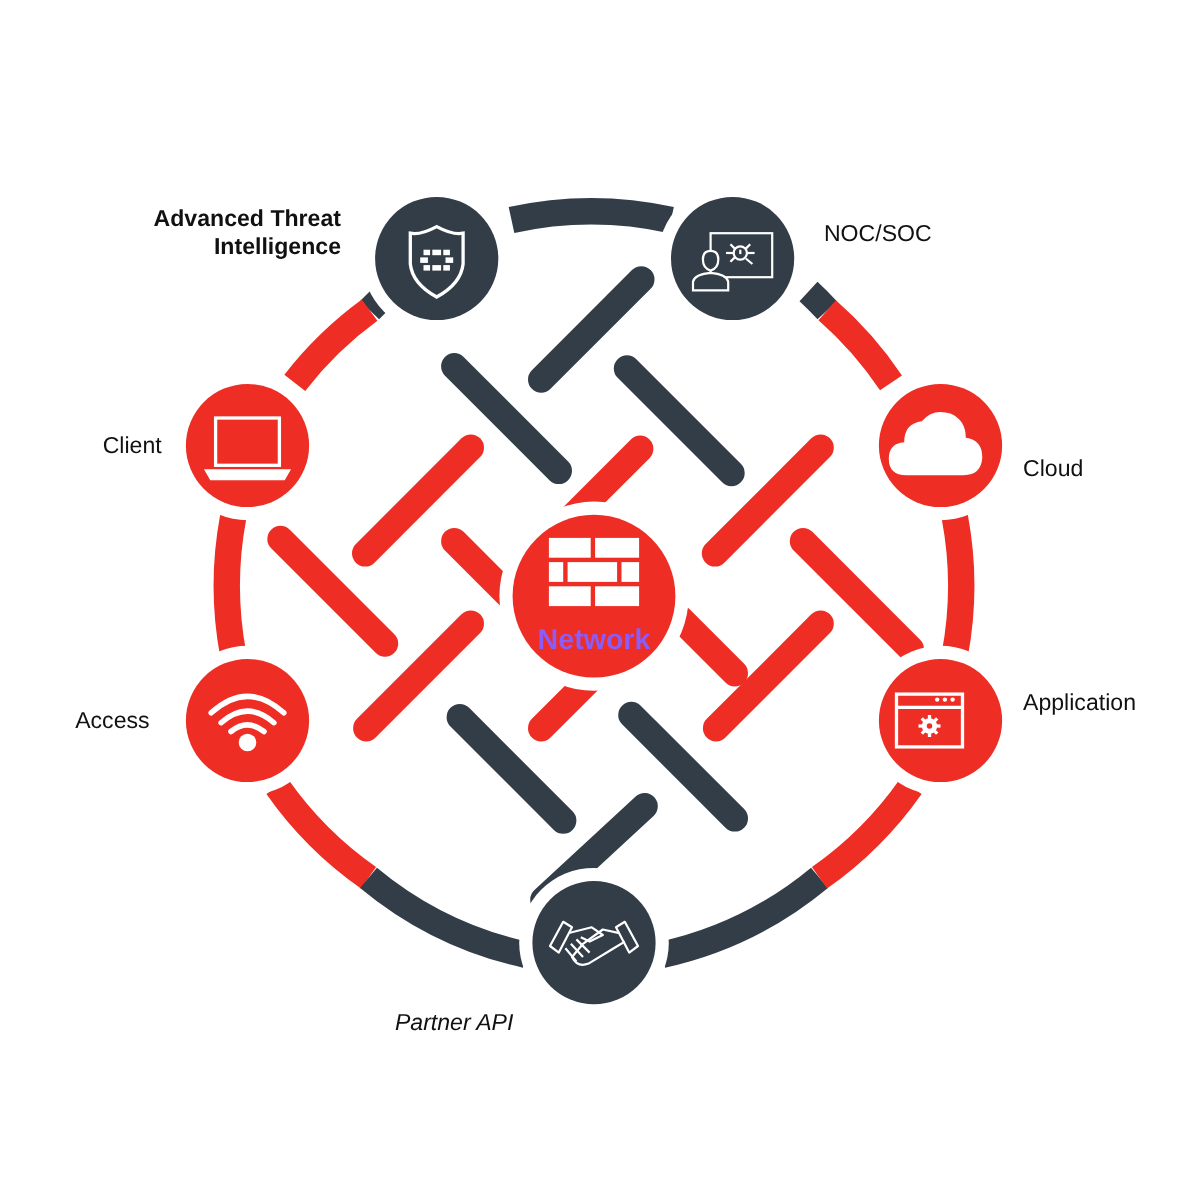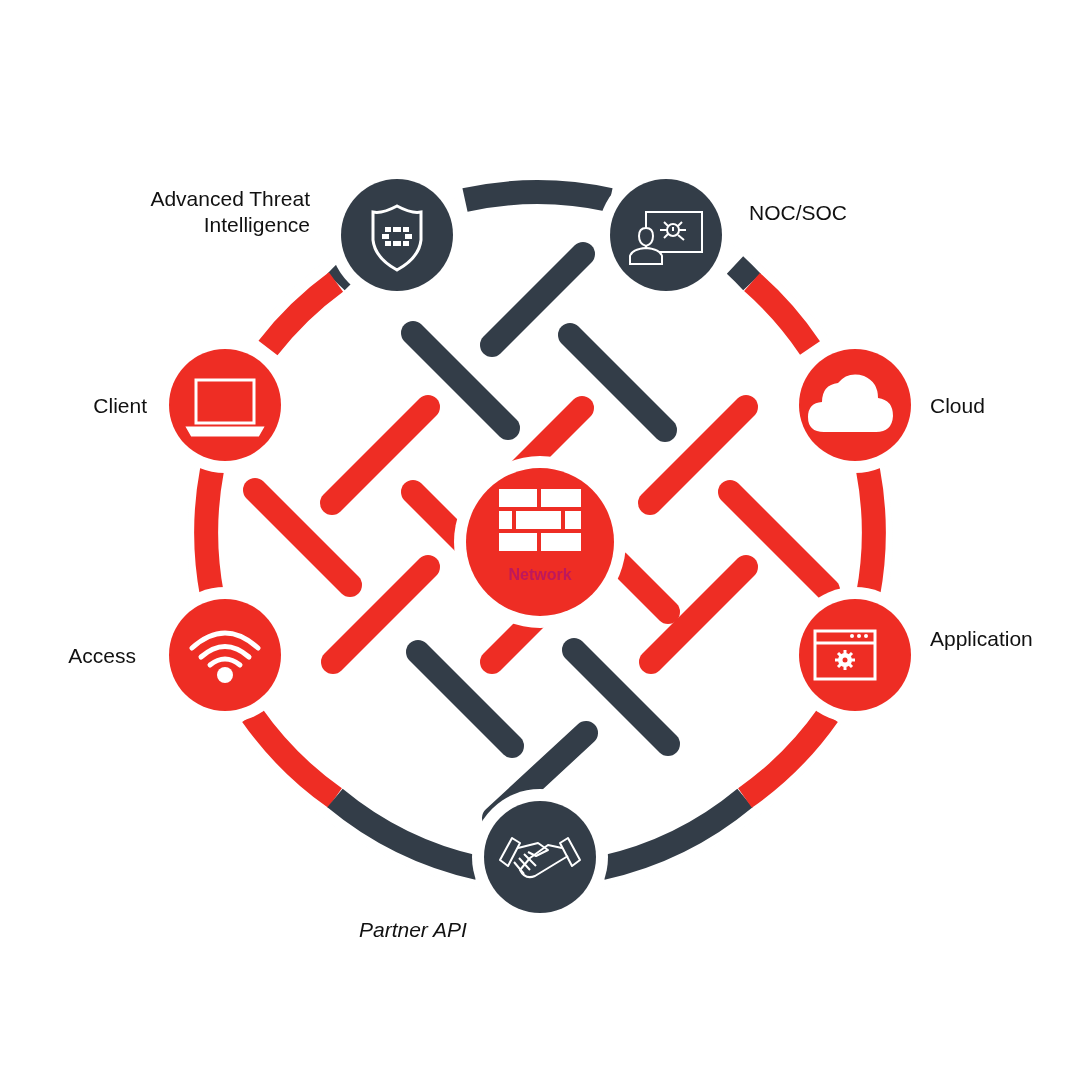--- a/index.html
+++ b/index.html
@@ -2,28 +2,28 @@
 <html><head>
 <meta charset="utf-8">
 <style>
   html, body { margin: 0; padding: 0; background: #ffffff; }
   body { width: 1080px; height: 1079px; position: relative; overflow: hidden; font-family: "Liberation Sans", sans-serif; }
   #stage { position: absolute; left: 0; top: 0; width: 1080px; height: 1079px; }
   .glow { position: absolute; left: 40px; top: 40px; width: 1000px; height: 1000px; border-radius: 50%;
           background: radial-gradient(circle at 50% 50%, rgba(238,110,85,0.55) 0%, rgba(240,130,105,0.45) 34%, rgba(245,170,150,0.25) 40%, rgba(255,255,255,0) 50%); }
   svg.diagram { position: absolute; left: 0; top: 0; }
   .label { position: absolute; color: #111111; font-size: 21px; line-height: 26px; white-space: nowrap; }
-  .label.ati { right: 770px; top: 186px; text-align: right; }
+  .label.ati { right: 770px; top: 186px; text-align: right; font-weight: bold; }
   .label.noc { left: 749px; top: 200px; }
   .label.client { right: 933px; top: 393px; }
-  .label.cloud { left: 930px; top: 393px; text-align: center; }
+  .label.cloud { left: 930px; top: 414px; text-align: center; }
   .label.access { right: 944px; top: 643px; }
   .label.application { left: 930px; top: 626px; }
   .label.partner { left: 359px; top: 917px; font-style: italic; }
-  .center-label { position: absolute; left: 470px; top: 566px; width: 140px; text-align: center; color: #be185d; font-size: 16px; font-weight: bold; }
+  .center-label { position: absolute; left: 470px; top: 566px; width: 140px; text-align: center; color: #8b5cf6; font-size: 26px; font-weight: bold; }
 </style>
 </head>
 <body>
 
 <div id="stage">
   <div class="glow"></div>
 
   <svg class="diagram" width="1080" height="1079" viewBox="0 0 1080 1079">
 
     <circle cx="540" cy="540" r="352" fill="#ffffff"></circle>

